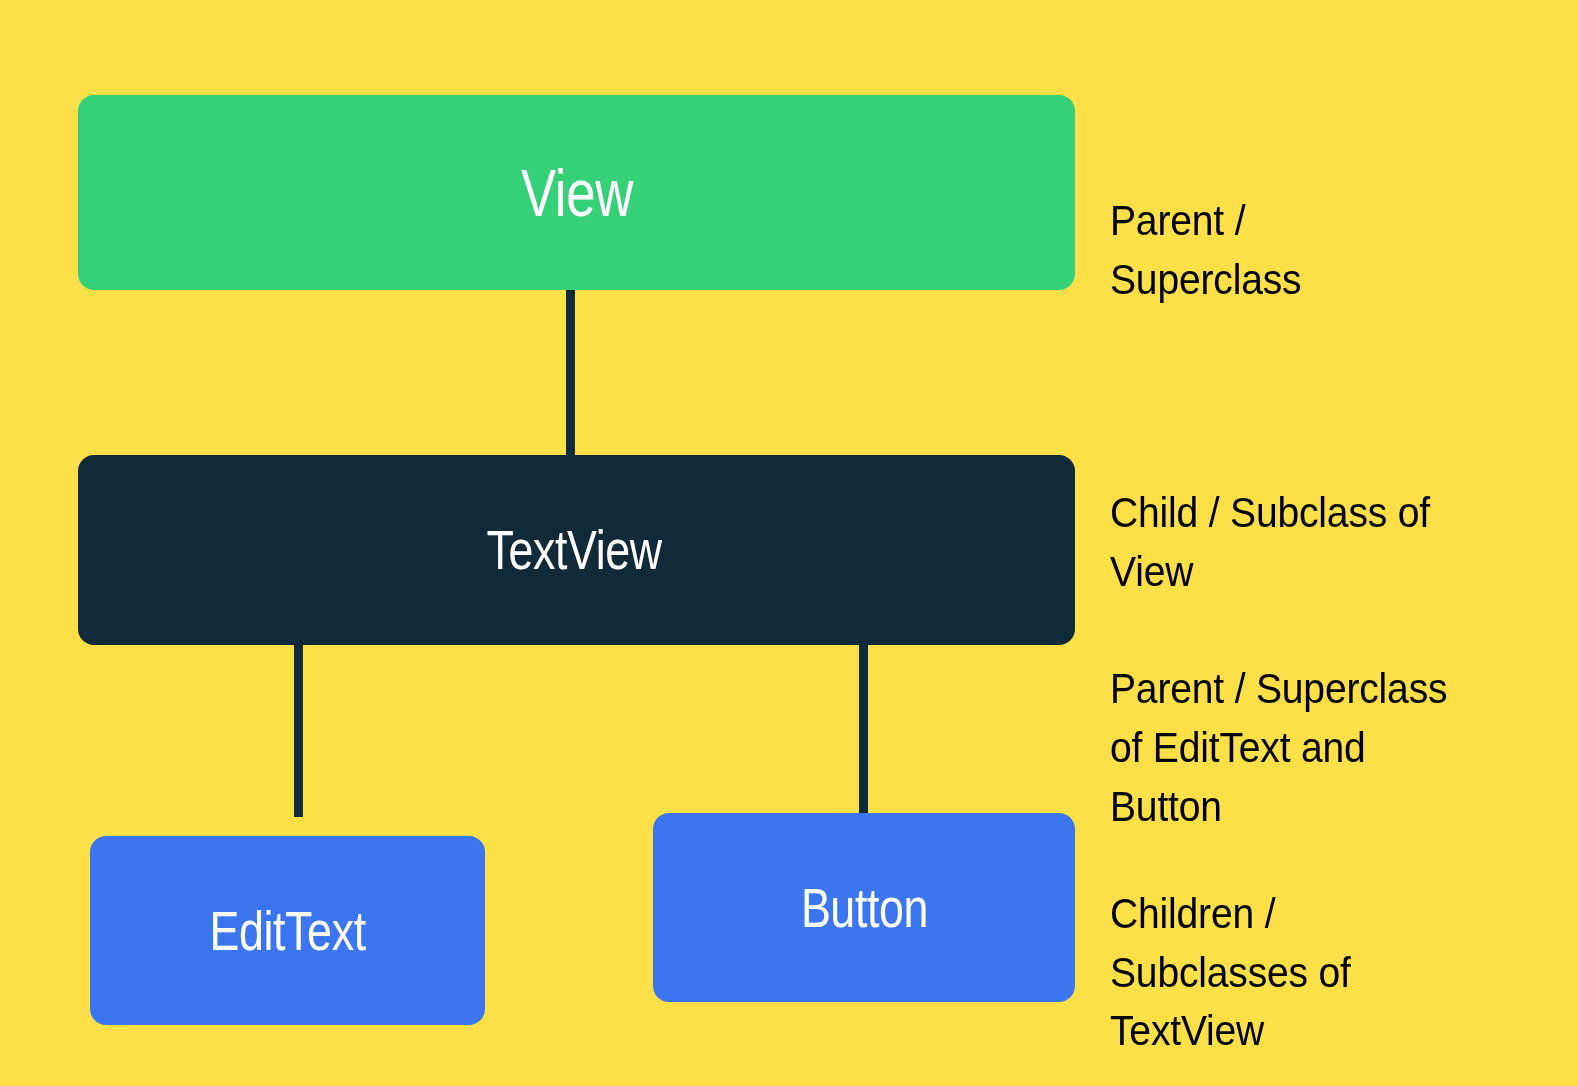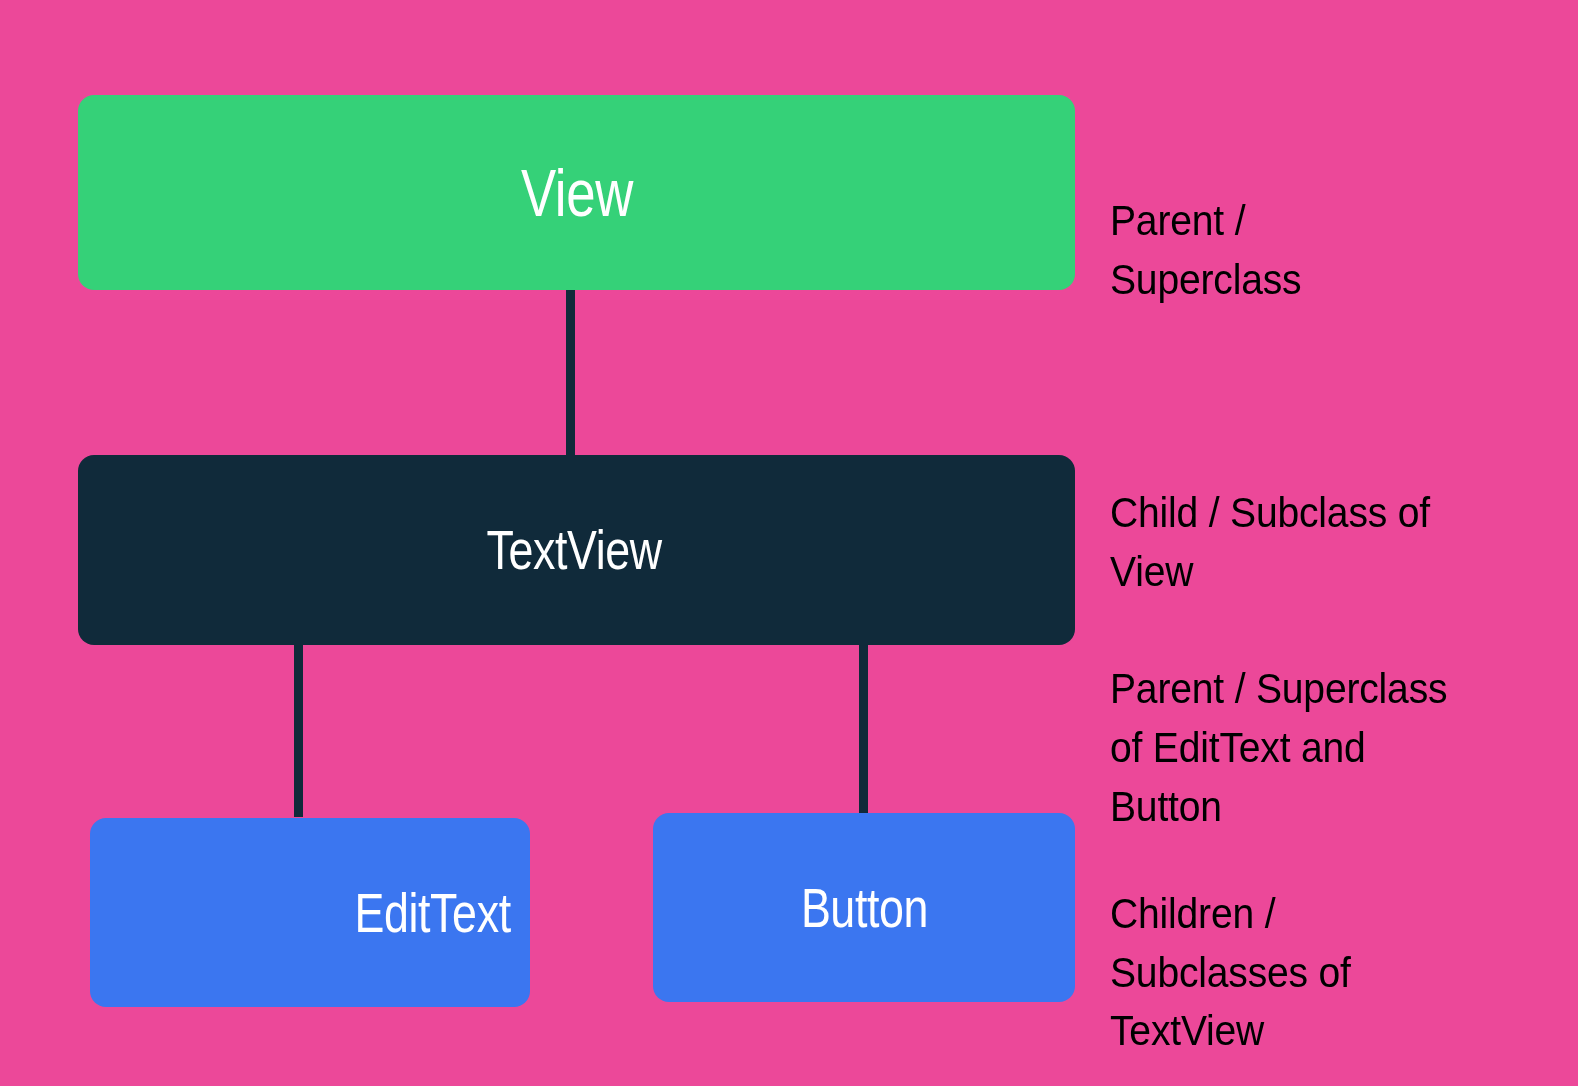--- a/index.html
+++ b/index.html
@@ -10,21 +10,21 @@
   }
   body {
     font-family: "Liberation Sans", sans-serif;
     -webkit-font-smoothing: antialiased;
   }
 
   #canvas {
     position: relative;
     width: 1578px;
     height: 1086px;
-    background: #ec4899;
+    background: #fde047;
     overflow: hidden;
   }
 
   
   .connector {
     position: absolute;
     background: #102a3a;
   }
 
   
@@ -55,24 +55,23 @@
   #node-view .node-label { font-size: 66px; }
 
   #node-textview {
     left: 78px;  top: 455px;
     width: 997px; height: 190px;
     background: #102a3a;
   }
   #node-textview .node-label { font-size: 56px; padding-right: 6px; }
 
   #node-edittext {
-    left: 90px;  top: 818px;
-    width: 440px; height: 189px;
+    left: 90px;  top: 836px;
+    width: 395px; height: 189px;
     background: #3b76f0;
-    justify-content: flex-end;
   }
   #node-edittext .node-label { font-size: 56px; }
 
   #node-button {
     left: 653px; top: 813px;
     width: 422px; height: 189px;
     background: #3b76f0;
   }
   #node-button .node-label { font-size: 56px; }
 

